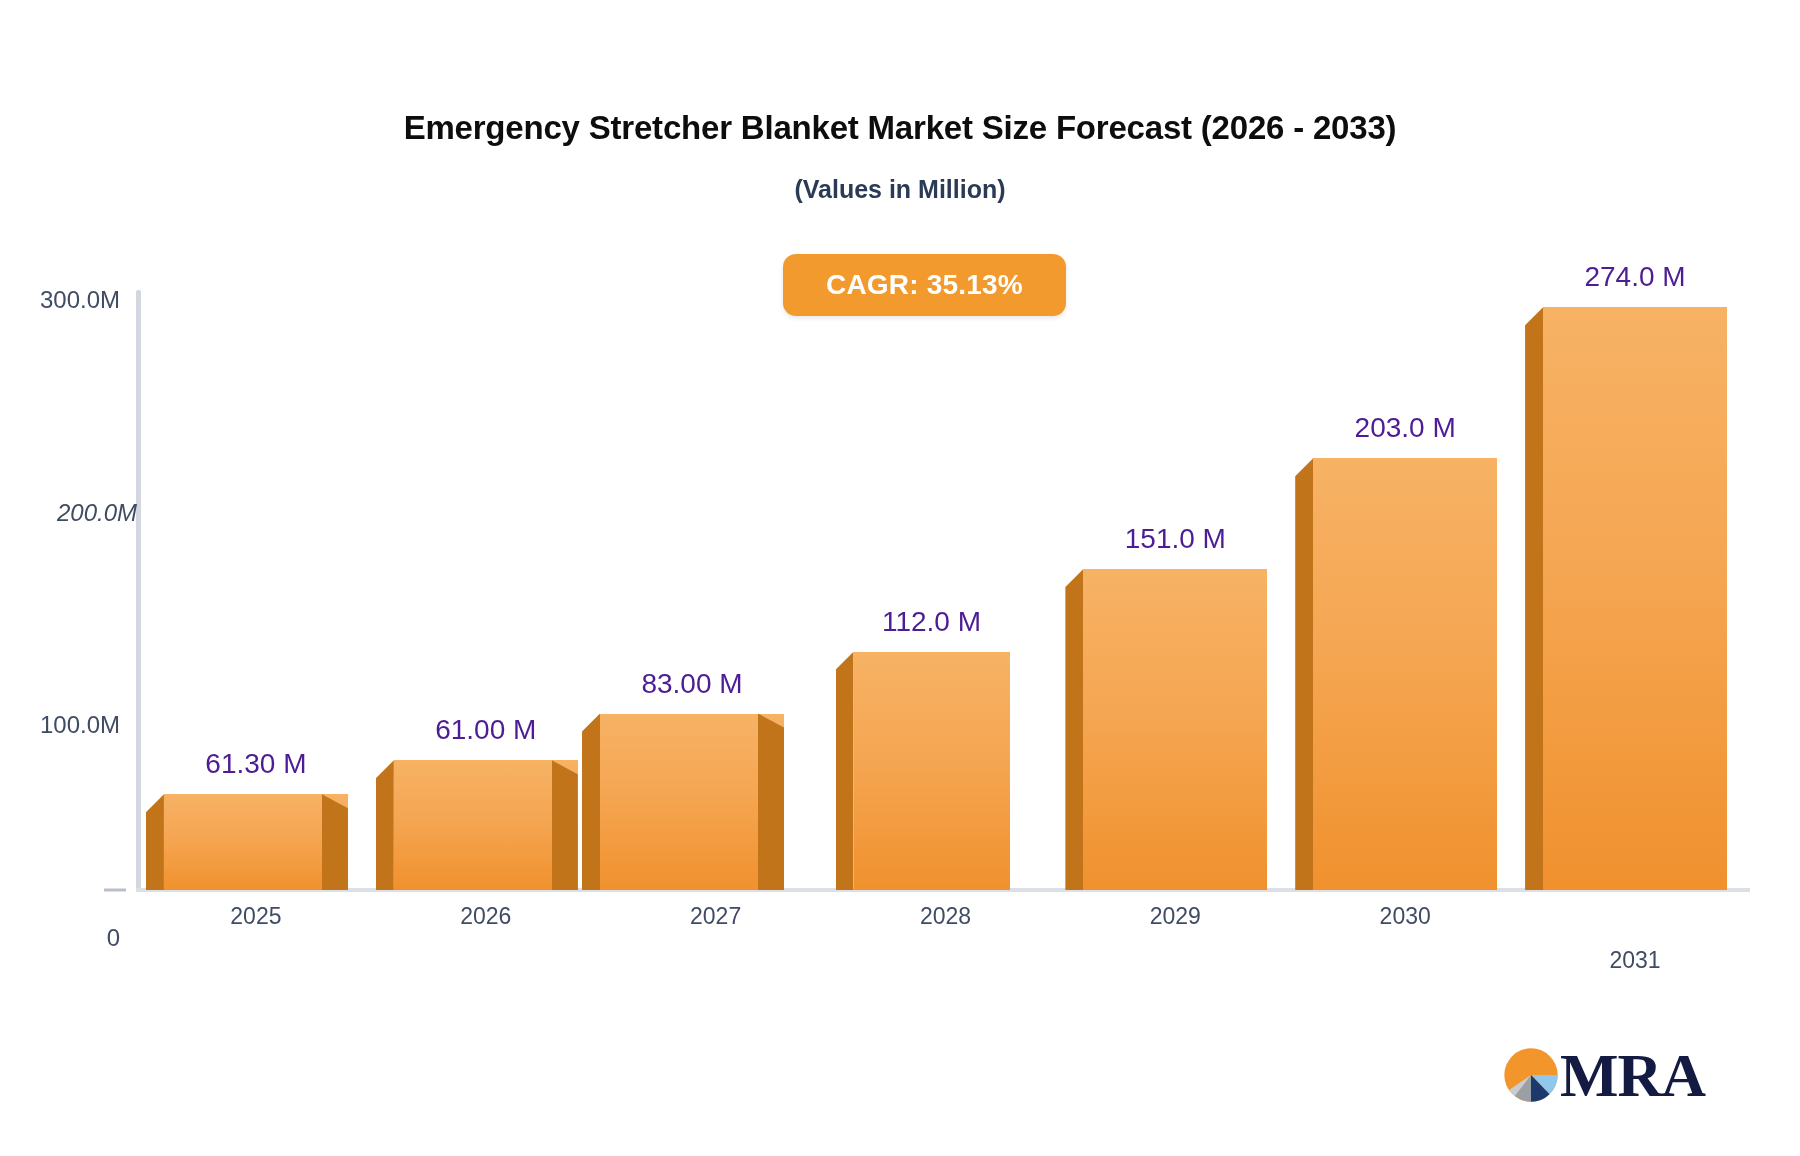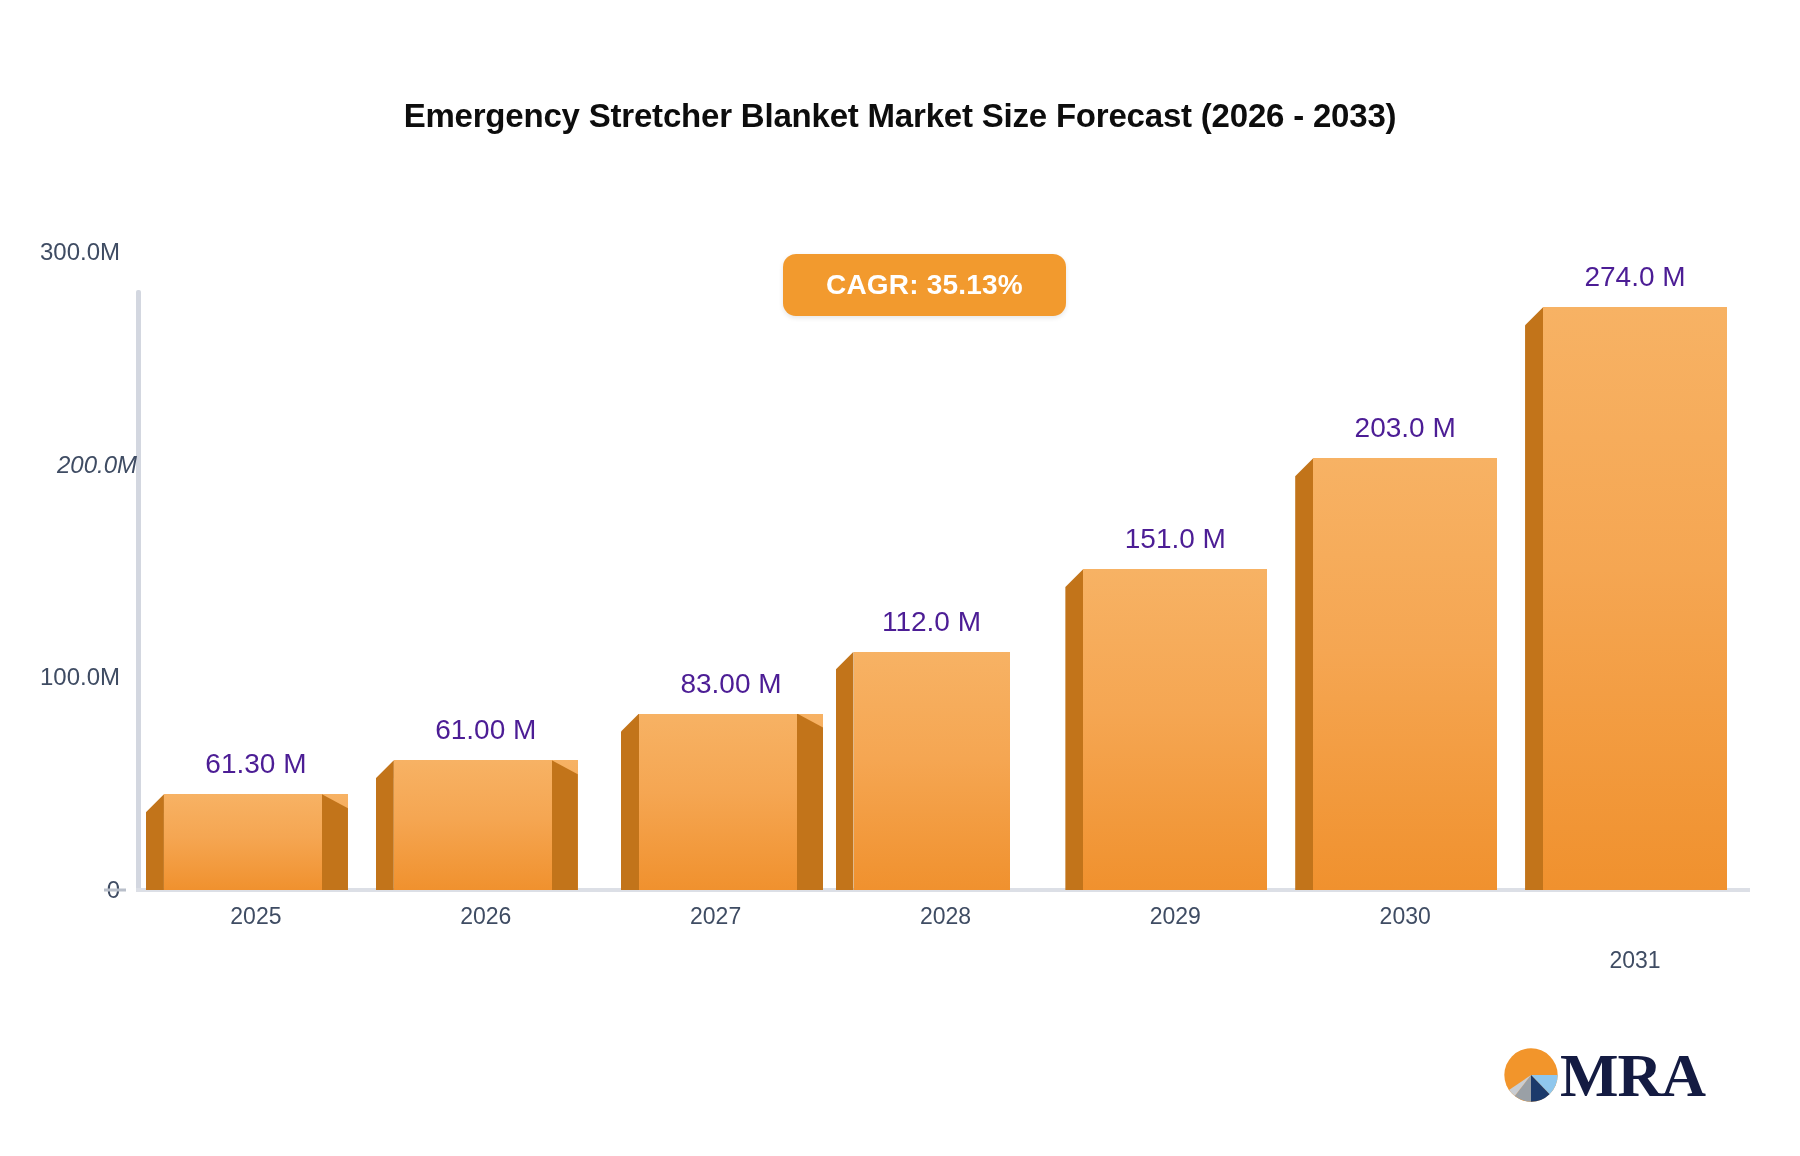--- a/index.html
+++ b/index.html
@@ -16,21 +16,21 @@
   }
 
   
   #chart-header {
     position: absolute;
     top: 0; left: 0;
     width: 1800px;
     text-align: center;
   }
   #chart-title {
-    margin: 0;
+    margin: 12px;
     padding-top: 98px;
     font-size: 33px;
     font-weight: bold;
     color: #0d0d0d;
     letter-spacing: -0.2px;
     line-height: 1.1;
   }
   #chart-subtitle {
     margin: 0;
     padding-top: 18px;
@@ -90,20 +90,21 @@
   }
 
   .y-tick-label {
     position: absolute;
     right: 0;
     width: 120px;
     text-align: right;
     font-size: 24px;
     color: #3f4c63;
     transform: translateY(-50%);
+    margin-top: 48px;
   }
   .y-tick-dash {
     position: absolute;
     width: 22px;
     height: 3px;
     background: #b9bfca;
     transform: translateY(-50%);
   }
 
   
@@ -172,20 +173,21 @@
     color: #141b42;
     line-height: 1;
     letter-spacing: -1px;
   }
 </style>
 </head>
 <body>
 
 <div id="chart-header">
   <h1 id="chart-title">Emergency Stretcher Blanket Market Size Forecast (2026 - 2033)</h1>
+  <h2 id="chart-subtitle">(Values in Million)</h2>
 </div>
 
 <div id="cagr-badge">
   <span>CAGR: 35.13%</span>
 </div>
 
 <div id="plot-area">
   <div id="y-axis-line"></div>
   <div id="x-axis-line"></div>
   <div id="y-ticks">
@@ -201,21 +203,21 @@
         <div class="bar-body" style="height: 95.7px;"></div>
         <div class="bar-right-shade"></div>
         <div class="bar-value-label" style="bottom: 109.7px;">61.30 M</div>
       </div>
       <div class="bar-group" style="left: 393.786px; width: 184px; height: 129.727px;">
         <div class="bar-side" style="height: 129.727px;"></div>
         <div class="bar-body" style="height: 129.727px;"></div>
         <div class="bar-right-shade"></div>
         <div class="bar-value-label" style="bottom: 143.727px;">61.00 M</div>
       </div>
-      <div class="bar-group" style="left: 639px; width: 184px; height: 176.513px;">
+      <div class="bar-group" style="left: 600px; width: 184px; height: 176.513px;">
         <div class="bar-side" style="height: 176.513px;"></div>
         <div class="bar-body" style="height: 176.513px;"></div>
         <div class="bar-right-shade"></div>
         <div class="bar-value-label" style="bottom: 190.513px;">83.00 M</div>
       </div>
       <div class="bar-group" style="left: 853.5px; width: 156px; height: 238.187px;">
         <div class="bar-side" style="height: 238.187px;"></div>
         <div class="bar-body" style="height: 238.187px;"></div>
         <div class="bar-value-label" style="bottom: 252.187px;">112.0 M</div>
       </div>

